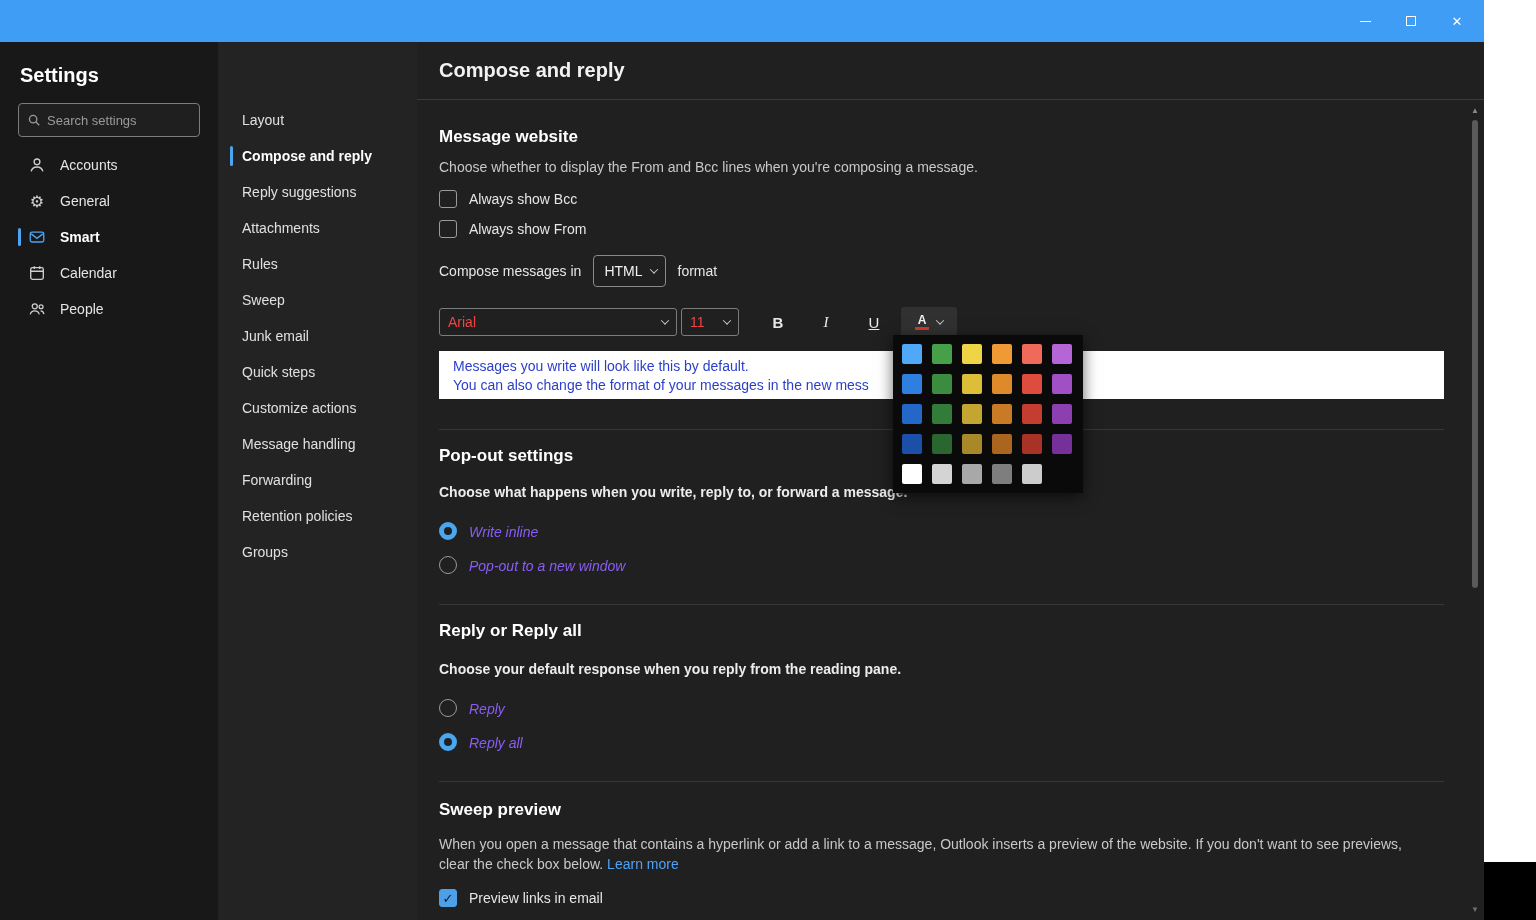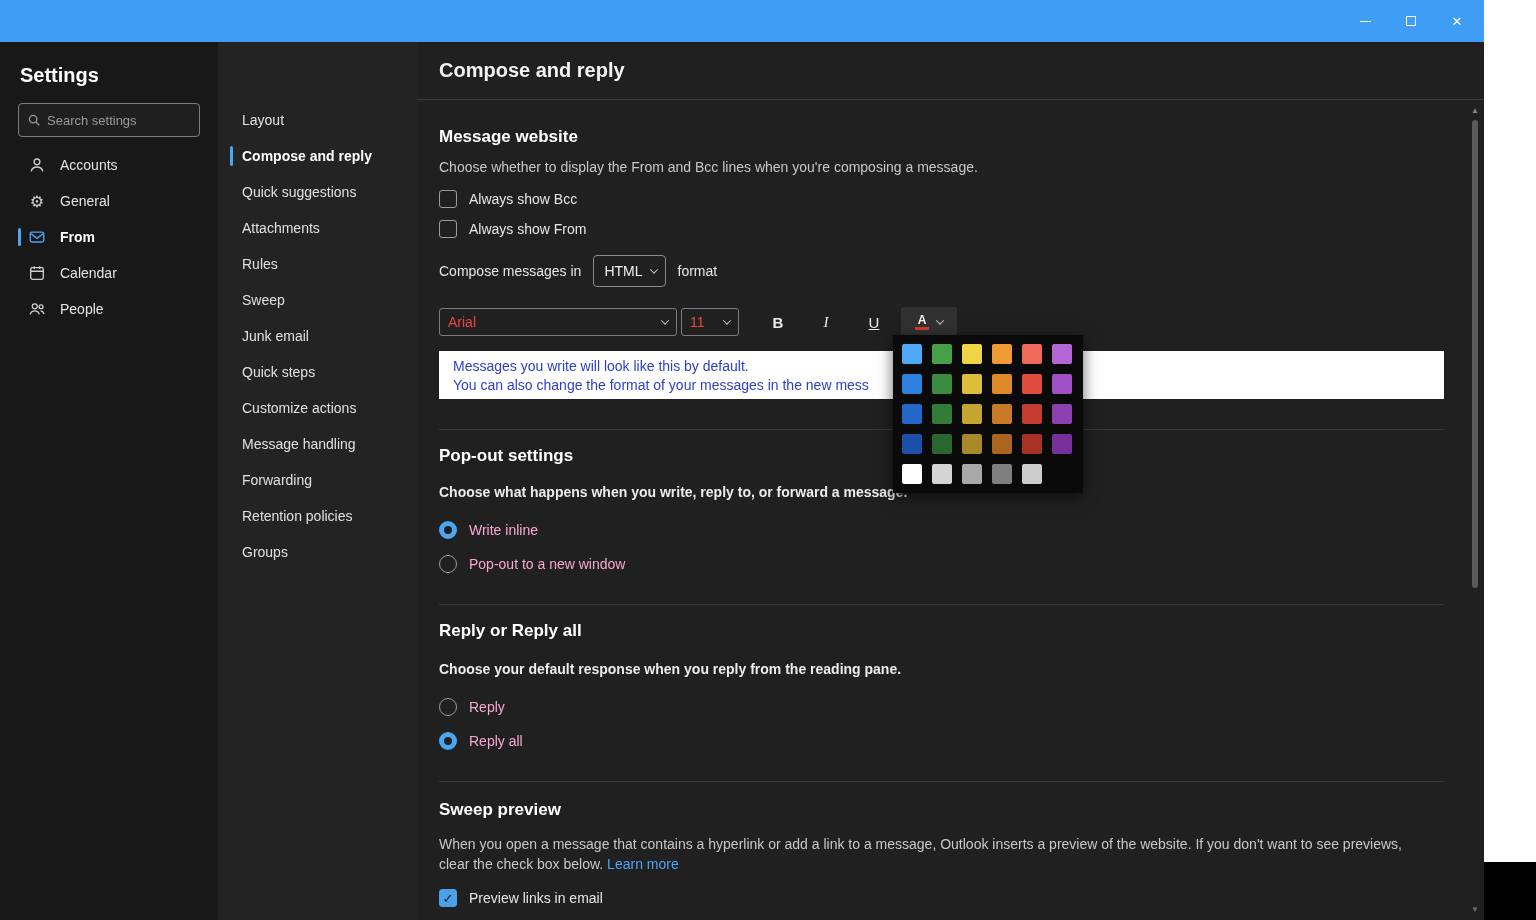--- a/index.html
+++ b/index.html
@@ -40,21 +40,21 @@
   .content { position:absolute; left:0; top:59px; right:24px; bottom:0; padding-left:22px; overflow:hidden; }
 
   h2.section { color:#ffffff; font-size:17px; font-weight:bold; }
   .desc { color:#c8c8c8; font-size:14px; }
   .desc.bold { color:#ececec; font-weight:bold; }
 
   .check-row { display:flex; align-items:center; gap:12px; height:20px; color:#e6e6e6; font-size:14px; cursor:pointer; }
   .checkbox { width:18px; height:18px; border:1px solid #9a9a9a; border-radius:3px; background:transparent; flex:none; }
   .checkbox.checked { background:#4ba0e8; border-color:#4ba0e8; color:#15181c; font-size:13px; font-weight:bold; display:flex; align-items:center; justify-content:center; line-height:1; }
 
-  .radio-row { display:flex; align-items:center; gap:12px; height:20px; color:#f9a8d4; font-size:14px; cursor:pointer; }
+  .radio-row { display:flex; align-items:flex-end; gap:12px; height:20px; color:#8b5cf6; font-size:14px; cursor:pointer;font-style:italic; }
   .radio { width:18px; height:18px; border:1px solid #9a9a9a; border-radius:50%; flex:none; }
   .radio.selected { border:5px solid #4ba6f0; }
 
   .compose-row { display:flex; align-items:center; gap:12px; color:#e6e6e6; font-size:14px; }
   .select-box { height:32px; min-width:72px; border:1px solid #8a8a8a; border-radius:4px; display:flex; align-items:center; justify-content:space-between; gap:8px; padding:0 8px 0 10px; color:#f0f0f0; cursor:pointer; background:#202020; }
   .chev { display:inline-block; width:6px; height:6px; border-right:1.5px solid #c8c8c8; border-bottom:1.5px solid #c8c8c8; transform:rotate(45deg) translate(-1px,-1px); }
 
   .toolbar { display:flex; align-items:center; }
   .dd { height:28px; border:1px solid #7c7c7c; border-radius:3px; display:flex; align-items:center; justify-content:space-between; padding:0 8px; color:#ef4444; font-size:14px; cursor:pointer; background:#202020; }
   .dd.font { width:238px; }
@@ -138,21 +138,21 @@
           <span class="icon glyph">⚙</span>
           <span>General</span>
         </div>
         <div class="nav-item selected">
           <span class="icon">
             <svg width="18" height="18" viewBox="0 0 20 20" fill="none" stroke="#4ca5f0" stroke-width="1.5">
                 <rect x="2.5" y="4.5" width="15" height="11" rx="2"></rect>
                 <path d="M3.5 6.5 L10 11.5 L16.5 6.5"></path>
               </svg>
           </span>
-          <span>From</span>
+          <span>Smart</span>
         </div>
         <div class="nav-item">
           <span class="icon">
             <svg width="18" height="18" viewBox="0 0 20 20" fill="none" stroke="#cfcfcf" stroke-width="1.5">
                 <rect x="3" y="4" width="14" height="13" rx="2"></rect>
                 <path d="M3 8 H17 M7 2.5 V5.5 M13 2.5 V5.5"></path>
               </svg>
           </span>
           <span>Calendar</span>
         </div>
@@ -171,21 +171,21 @@
     </aside>
 
     <nav class="catnav">
       <div class="cat-item">
           <span>Layout</span>
         </div>
       <div class="cat-item selected">
           <span>Compose and reply</span>
         </div>
       <div class="cat-item">
-          <span>Quick suggestions</span>
+          <span>Reply suggestions</span>
         </div>
       <div class="cat-item">
           <span>Attachments</span>
         </div>
       <div class="cat-item">
           <span>Rules</span>
         </div>
       <div class="cat-item">
           <span>Sweep</span>
         </div>

